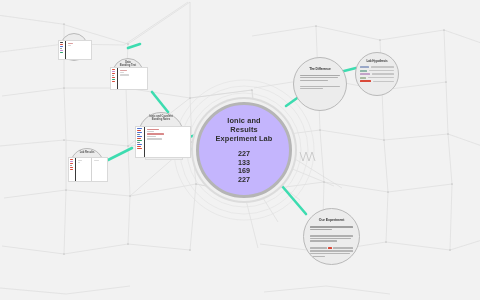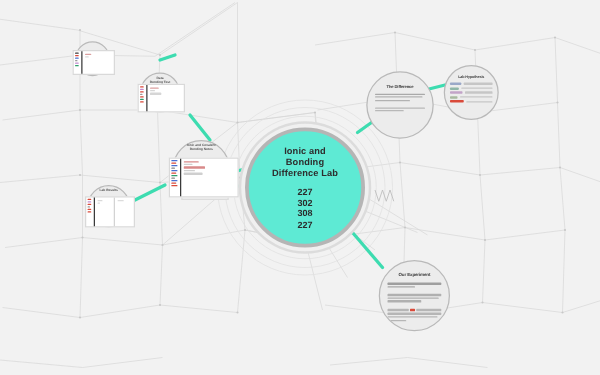--- a/index.html
+++ b/index.html
@@ -20,21 +20,21 @@
   .circle-node{
     border-radius:50%;
     background:#ececec;
     border:1.4px solid #b9b9b9;
     box-sizing:border-box;
     display:flex;flex-direction:column;
     align-items:center;justify-content:flex-start;
     overflow:hidden;
   }
   .hub{
-    background:#5eead4;
+    background:#c4b5fd;
     border:3px solid #b5b5b5;
     box-shadow:0 0 0 3px #f0f0f0, 0 0 0 5px #dcdcdc;
     justify-content:center;
   }
   .hub-title{
     color:#2e2e2e;font-weight:bold;font-size:7.4px;
     line-height:9.2px;text-align:center;letter-spacing:.1px;
   }
   .hub-nums{
     margin-top:7px;color:#2b2b2b;font-weight:bold;
@@ -171,27 +171,27 @@
       <path d="M166 150 L186 146"></path>
       <path d="M286 106 L300 96"></path>
       <path d="M340 72 L356 68"></path>
       <path d="M282 186 L306 214"></path>
     </g>
   </svg>
 
   <div class="node circle-node hub" style="left:196px;top:102px;width:96px;height:96px;">
     <div class="hub-title">
       <div>Ionic and</div>
-      <div>Bonding</div>
-      <div>Difference Lab</div>
+      <div>Results</div>
+      <div>Experiment Lab</div>
     </div>
     <div class="hub-nums">
       <div>227</div>
-      <div>302</div>
-      <div>308</div>
+      <div>133</div>
+      <div>169</div>
       <div>227</div>
     </div>
   </div>
 
   <div class="node circle-node" style="left:293px;top:57px;width:54px;height:54px;">
     <div class="node-title" style="font-size:3.3px;margin-top:9px;line-height:4px;">The Difference</div>
     <div class="body-block" style="padding:0 6px;margin-top:3.5px;">
       <div class="line" style="width:100%;background:#a9a9a9;height:1.3px;"></div>
       <div class="line" style="width:95%;background:#b2b2b2;height:1.3px;"></div>
       <div class="line" style="width:70%;background:#b2b2b2;height:1.3px;"></div>

